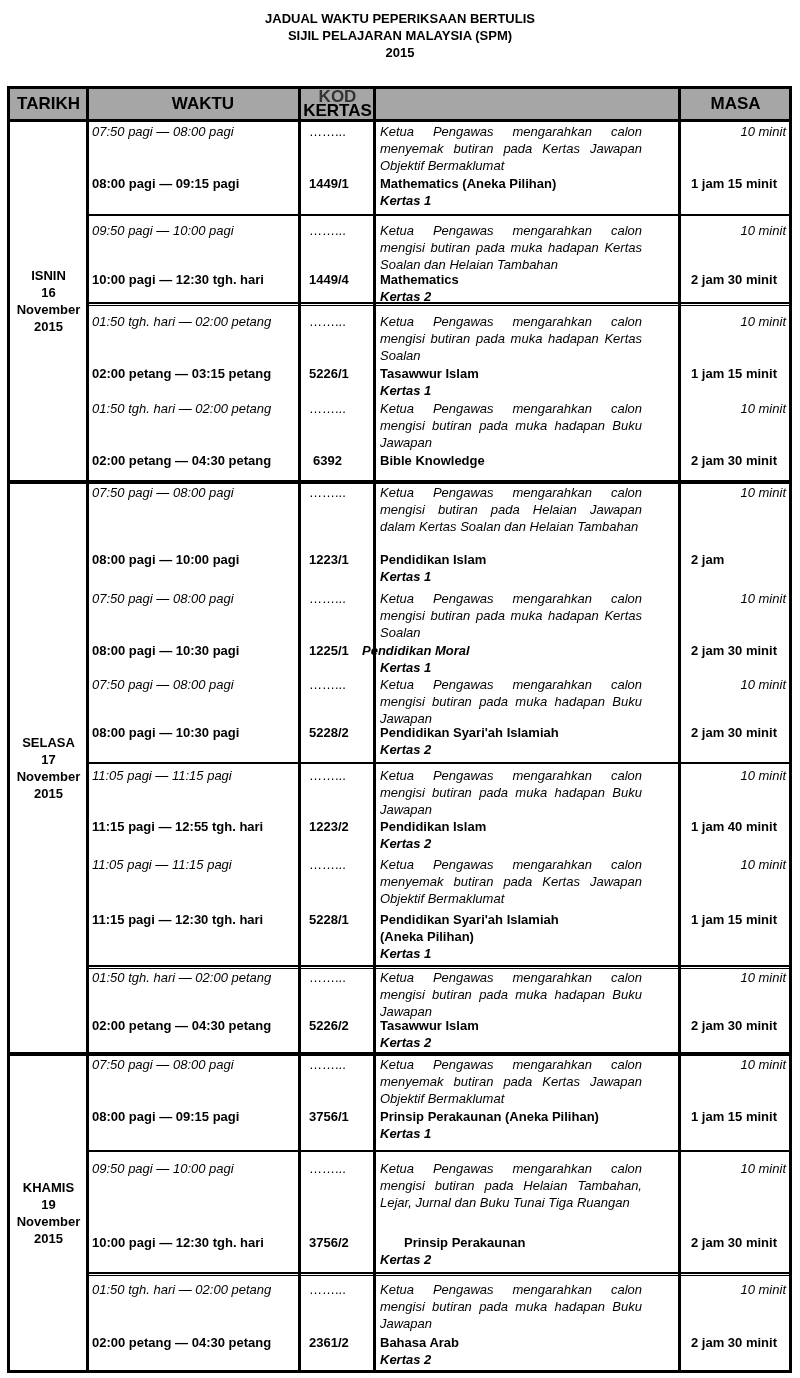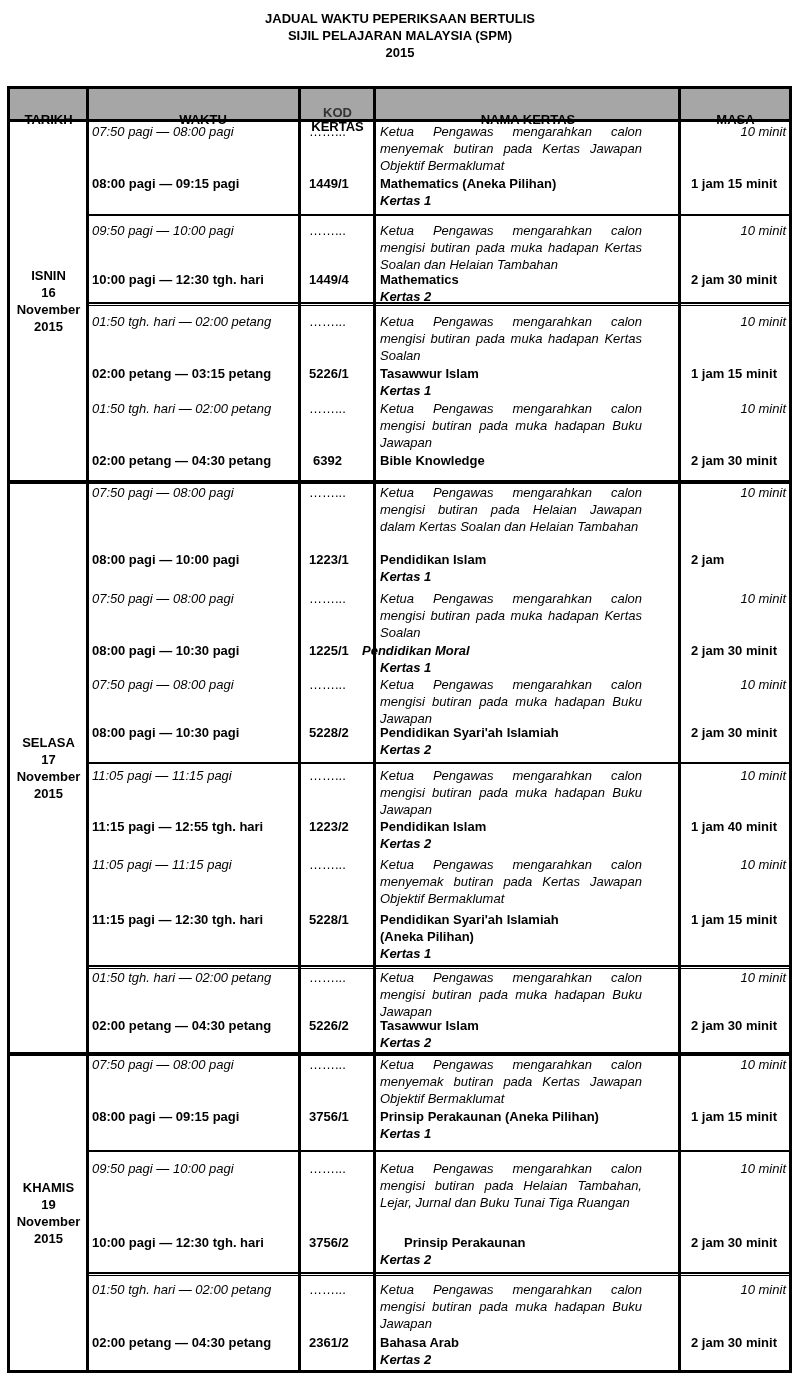--- a/index.html
+++ b/index.html
@@ -1,20 +1,20 @@
 <!DOCTYPE html>
 <html><head>
 <meta charset="utf-8">
 <style>
   html, body { margin:0; padding:0; background:#ffffff; }
   body { width:800px; height:1378px; position:relative; font-family:"Liberation Sans", sans-serif; color:#000; overflow:hidden; }
   .title { position:absolute; left:0; width:800px; text-align:center; font-weight:bold; font-size:13px; line-height:17px; }
   .tbl { position:absolute; left:7px; top:86px; width:785px; height:1287px; border:3px solid #000; box-sizing:border-box; }
   .hdr { position:absolute; left:0; top:0; width:779px; height:30px; background:#a6a6a6; border-bottom:3px solid #000; }
-  .hcell { position:absolute; top:16px; height:30px; display:flex; align-items:center; justify-content:center; text-align:center; font-weight:bold; font-size:13px; line-height:14px; }
+  .hcell { position:absolute; top:0; height:30px; display:flex; align-items:center; justify-content:center; text-align:center; font-weight:bold; font-size:17px; line-height:14px; }
   .vline { position:absolute; width:3px; background:#000; }
   .hline { position:absolute; height:2px; background:#000; }
   .hline.dbl { height:4px; background:transparent; border-top:2px solid #000; border-bottom:1px solid #000; box-sizing:border-box; }
   .hline.thick { height:4px; }
   .day { position:absolute; left:0; width:77px; display:flex; align-items:center; justify-content:center; text-align:center; font-weight:bold; font-size:13px; line-height:17px; }
   .t { position:absolute; font-size:13px; line-height:17px; white-space:nowrap; }
   .it { font-style:italic; }
   .b { font-weight:bold; }
   .bi { font-weight:bold; font-style:italic; }
   .just { white-space:normal; text-align:justify; text-align-last:left; width:262px; }
@@ -29,21 +29,20 @@
 
 <div class="tbl">
 
   <div class="hdr">
     <div class="hcell" style="left:0;width:77px;">TARIKH</div>
     <div class="hcell" style="left:79px;width:228px;">WAKTU</div>
     <div class="hcell" style="left:291px;width:73px;flex-direction:column;">
       <span style="color:#333;">KOD</span>
       <span>KERTAS</span>
     </div>
-    <div class="hcell" style="left:367px;width:302px;">NAMA KERTAS</div>
     <div class="hcell" style="left:672px;width:107px;">MASA</div>
   </div>
 
   <div class="vline" style="left:76px;top:0;height:1281px;"></div>
   <div class="vline" style="left:288px;top:0;height:1281px;"></div>
   <div class="vline" style="left:363px;top:0;height:1281px;"></div>
   <div class="vline" style="left:668px;top:0;height:1281px;"></div>
 
   <div class="hline" style="left:79px;width:700px;top:125px;"></div>
   <div class="hline dbl" style="left:79px;width:700px;top:213px;"></div>

